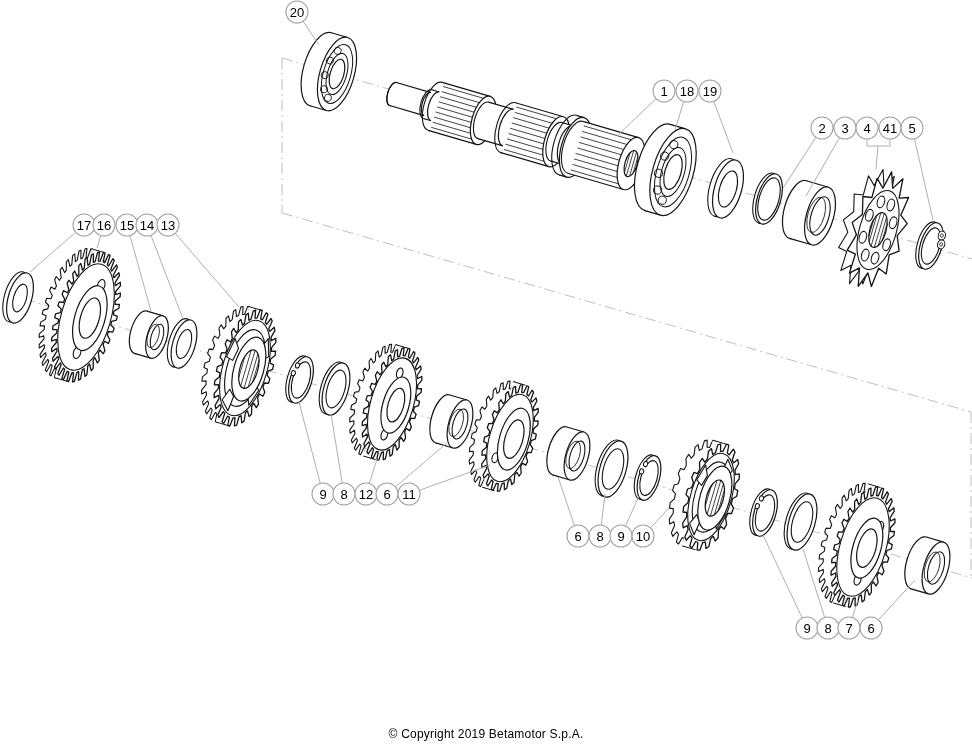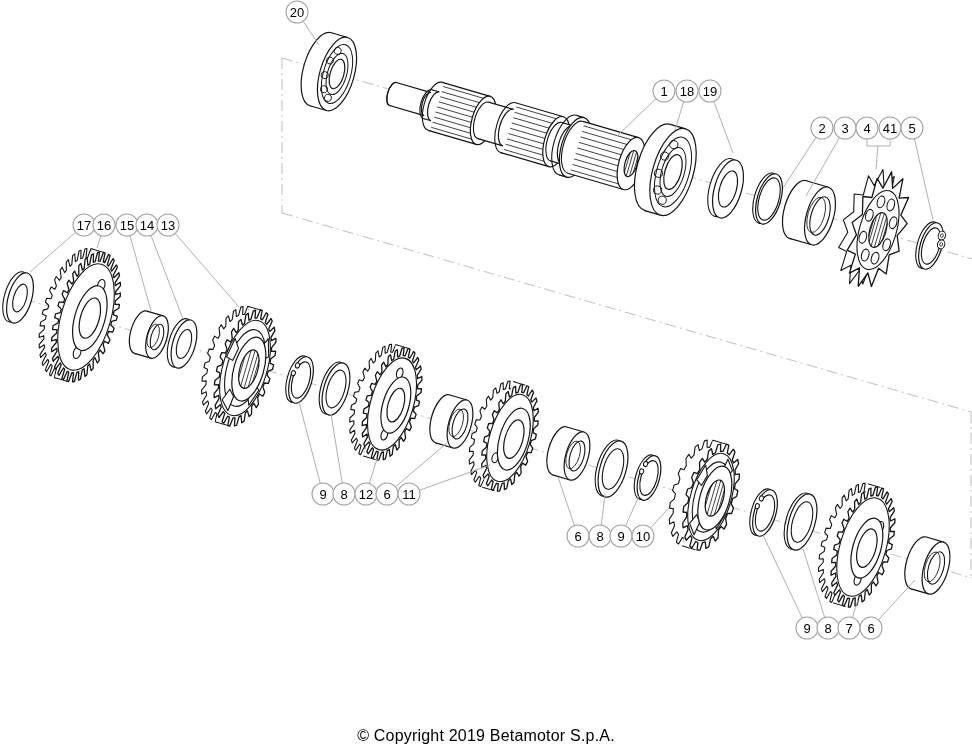--- a/index.html
+++ b/index.html
@@ -1,21 +1,21 @@
 <!DOCTYPE html>
 <html><head>
 <meta charset="utf-8">
 <style>
   html,body{margin:0;padding:0;background:#fff;}
   body{width:972px;height:751px;position:relative;overflow:hidden;
        font-family:"Liberation Sans", sans-serif;}
   #stage{position:absolute;inset:0;}
   #diagram{position:absolute;left:0;top:0;width:972px;height:562px;}
   .copyright{position:absolute;left:0;top:727px;width:972px;text-align:center;
-             font-size:16px;color:#000;letter-spacing:0.2px;}
+             font-size:12px;color:#000;letter-spacing:0.2px;}
 </style>
 </head>
 <body>
 
 <main id="stage">
   <div id="diagram"><svg width="972" height="751" viewBox="0 0 972 751">
         <rect x="0" y="0" width="972" height="751" fill="#ffffff"></rect>
         <g>
           <line x1="282" y1="58" x2="972" y2="259" stroke="#b8b8b8" stroke-width="0.9" stroke-dasharray="11 4 2 4"></line>
           <line x1="282" y1="58" x2="282" y2="213" stroke="#b8b8b8" stroke-width="0.9" stroke-dasharray="11 4 2 4"></line>

